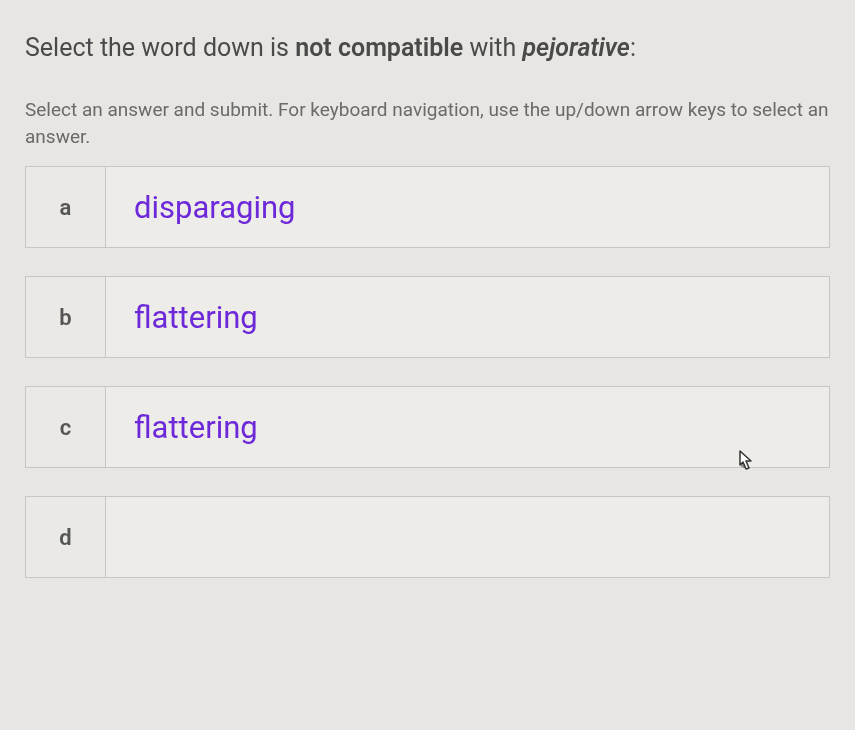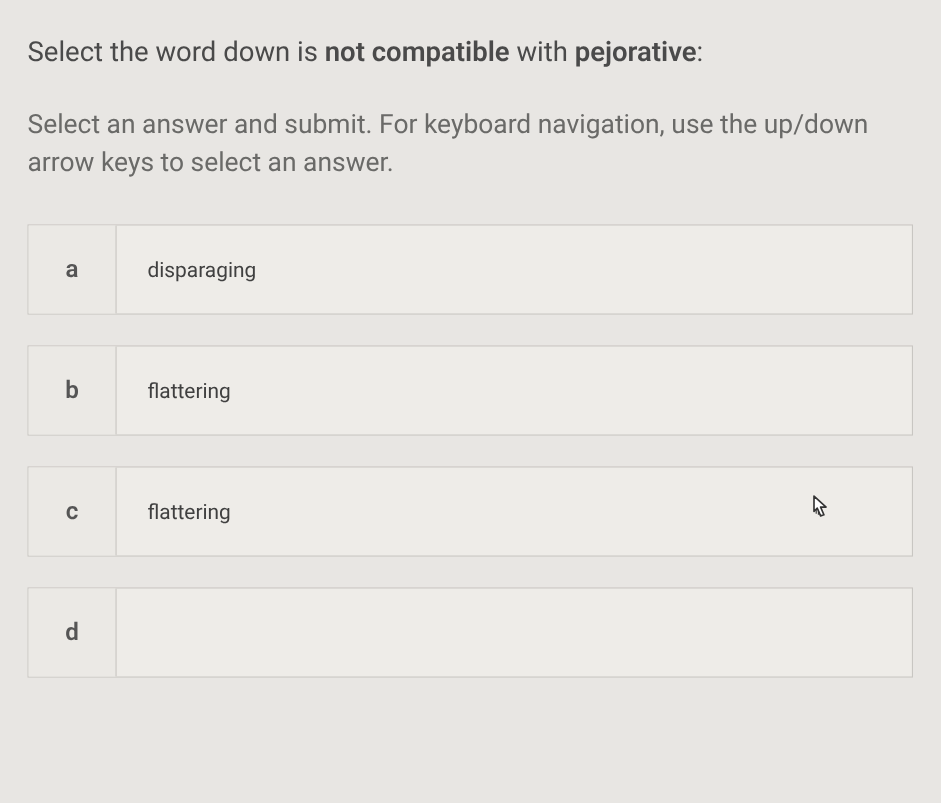--- a/index.html
+++ b/index.html
@@ -19,26 +19,27 @@
       font-size: 25px;
       color: #4a4a4a;
       margin-bottom: 32px;
       line-height: 1.4;
     }
     .question-text .emphasis {
       font-weight: 600;
     }
     .question-text .keyword {
       font-weight: 600;
+      font-style: italic;
     }
     .instructions {
-      font-size: 24px;
+      font-size: 19px;
       color: #6a6a68;
       line-height: 1.4;
-      margin-bottom: 40px;
+      margin-bottom: 16px;
     }
     .answers {
       display: flex;
       flex-direction: column;
       gap: 28px;
     }
     .answer-row {
       display: flex;
       align-items: stretch;
       border: 1px solid #c8c6c2;
@@ -55,22 +56,22 @@
       font-weight: 600;
       color: #555;
       border-right: 1px solid #c8c6c2;
       background: #ebe9e5;
     }
     .answer-label {
       flex: 1;
       display: flex;
       align-items: center;
       padding: 0 28px;
-      font-size: 19px;
-      color: #404040;
+      font-size: 31px;
+      color: #6d28d9;
     }
     .cursor-pointer {
       position: absolute;
       left: 730px;
       top: 445px;
       pointer-events: none;
     }
   </style>
 </head>
 <body>

